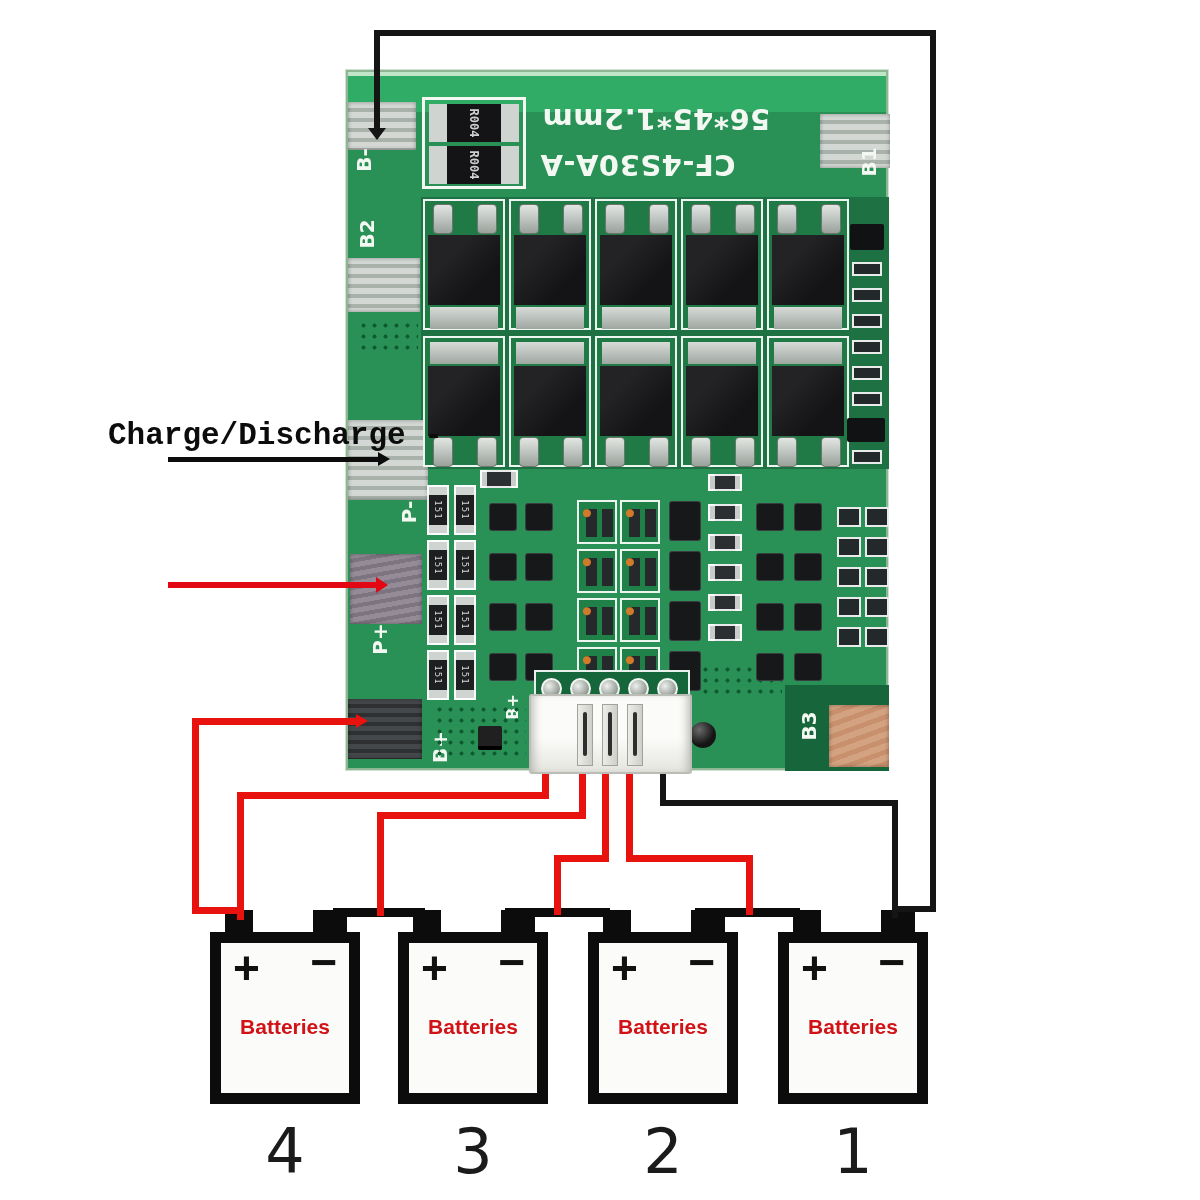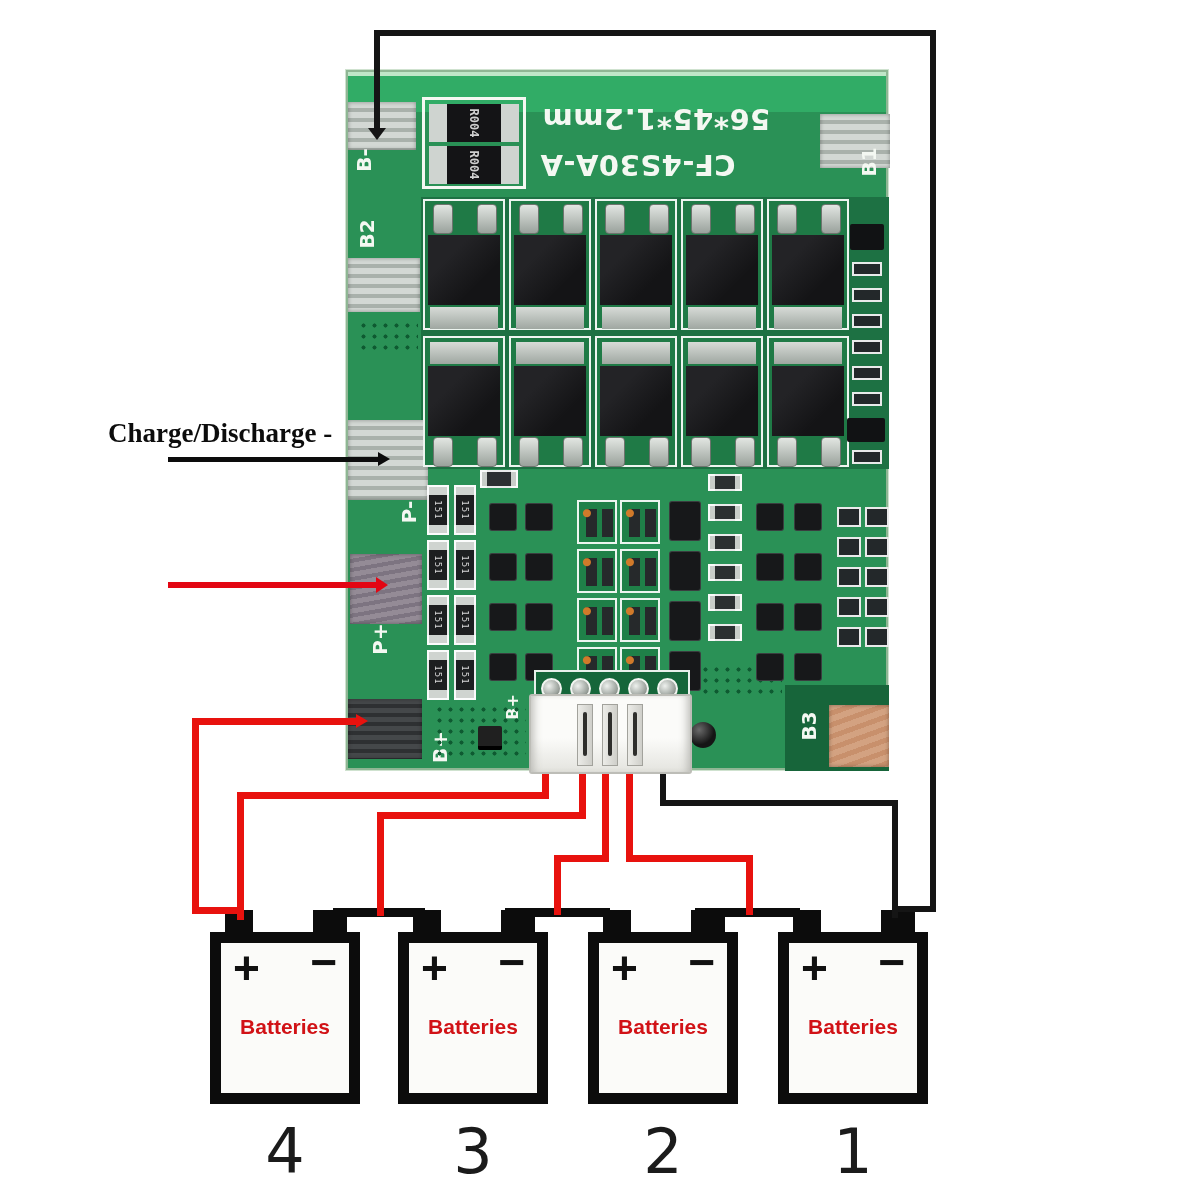--- a/index.html
+++ b/index.html
@@ -67,21 +67,21 @@
   .slot:after{content:"";display:block;width:4px;height:44px;margin:7px auto 0;background:#2e2e2c;border-radius:2px;}
   .roundcomp{position:absolute;width:26px;height:26px;border-radius:50%;background:radial-gradient(circle at 35% 30%,#6a6a6a,#151515 60%);}
 
   
   .wire{position:absolute;z-index:20;}
   .wr{background:var(--wire-red);}
   .wk{background:var(--wire-black);}
   .tip{position:absolute;width:0;height:0;z-index:41;}
 
   
-  .ann{position:absolute;font-weight:bold;font-size:27px;z-index:40;font-family:Liberation Serif, serif;}
+  .ann{position:absolute;font-weight:bold;font-size:31px;z-index:40;font-family:Liberation Mono, monospace;}
   .ann.neg{color:#0c0c0c;}
   .ann.pos{color:var(--label-red);}
   .annline{position:absolute;z-index:40;}
 
   
   .sbar{position:absolute;top:908px;height:9px;background:#0c0c0c;z-index:10;}
   .battery{position:absolute;top:910px;width:150px;height:300px;z-index:10;}
   .tab{position:absolute;top:0;height:26px;background:#0c0c0c;}
   .tab.tl{left:15px;width:28px;}
   .tab.tr{left:103px;width:34px;}

